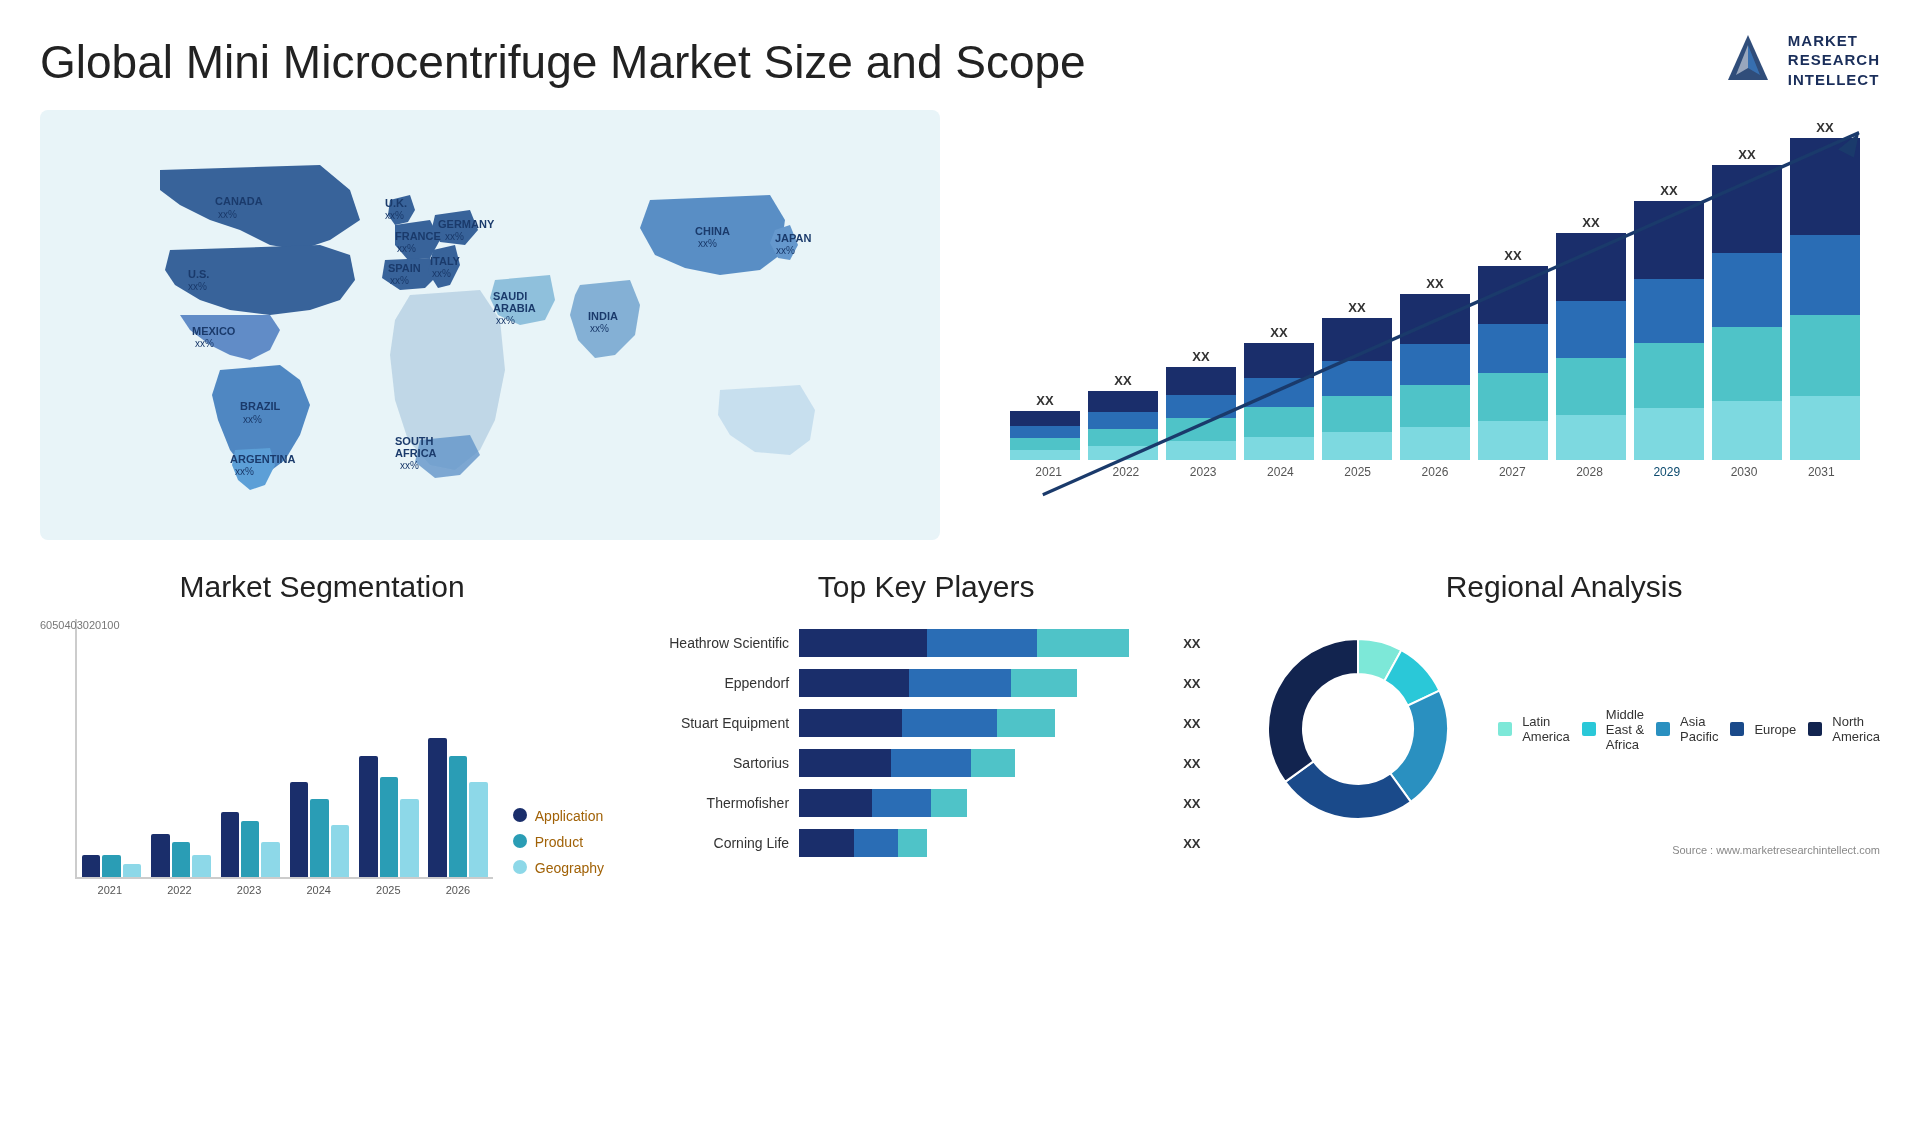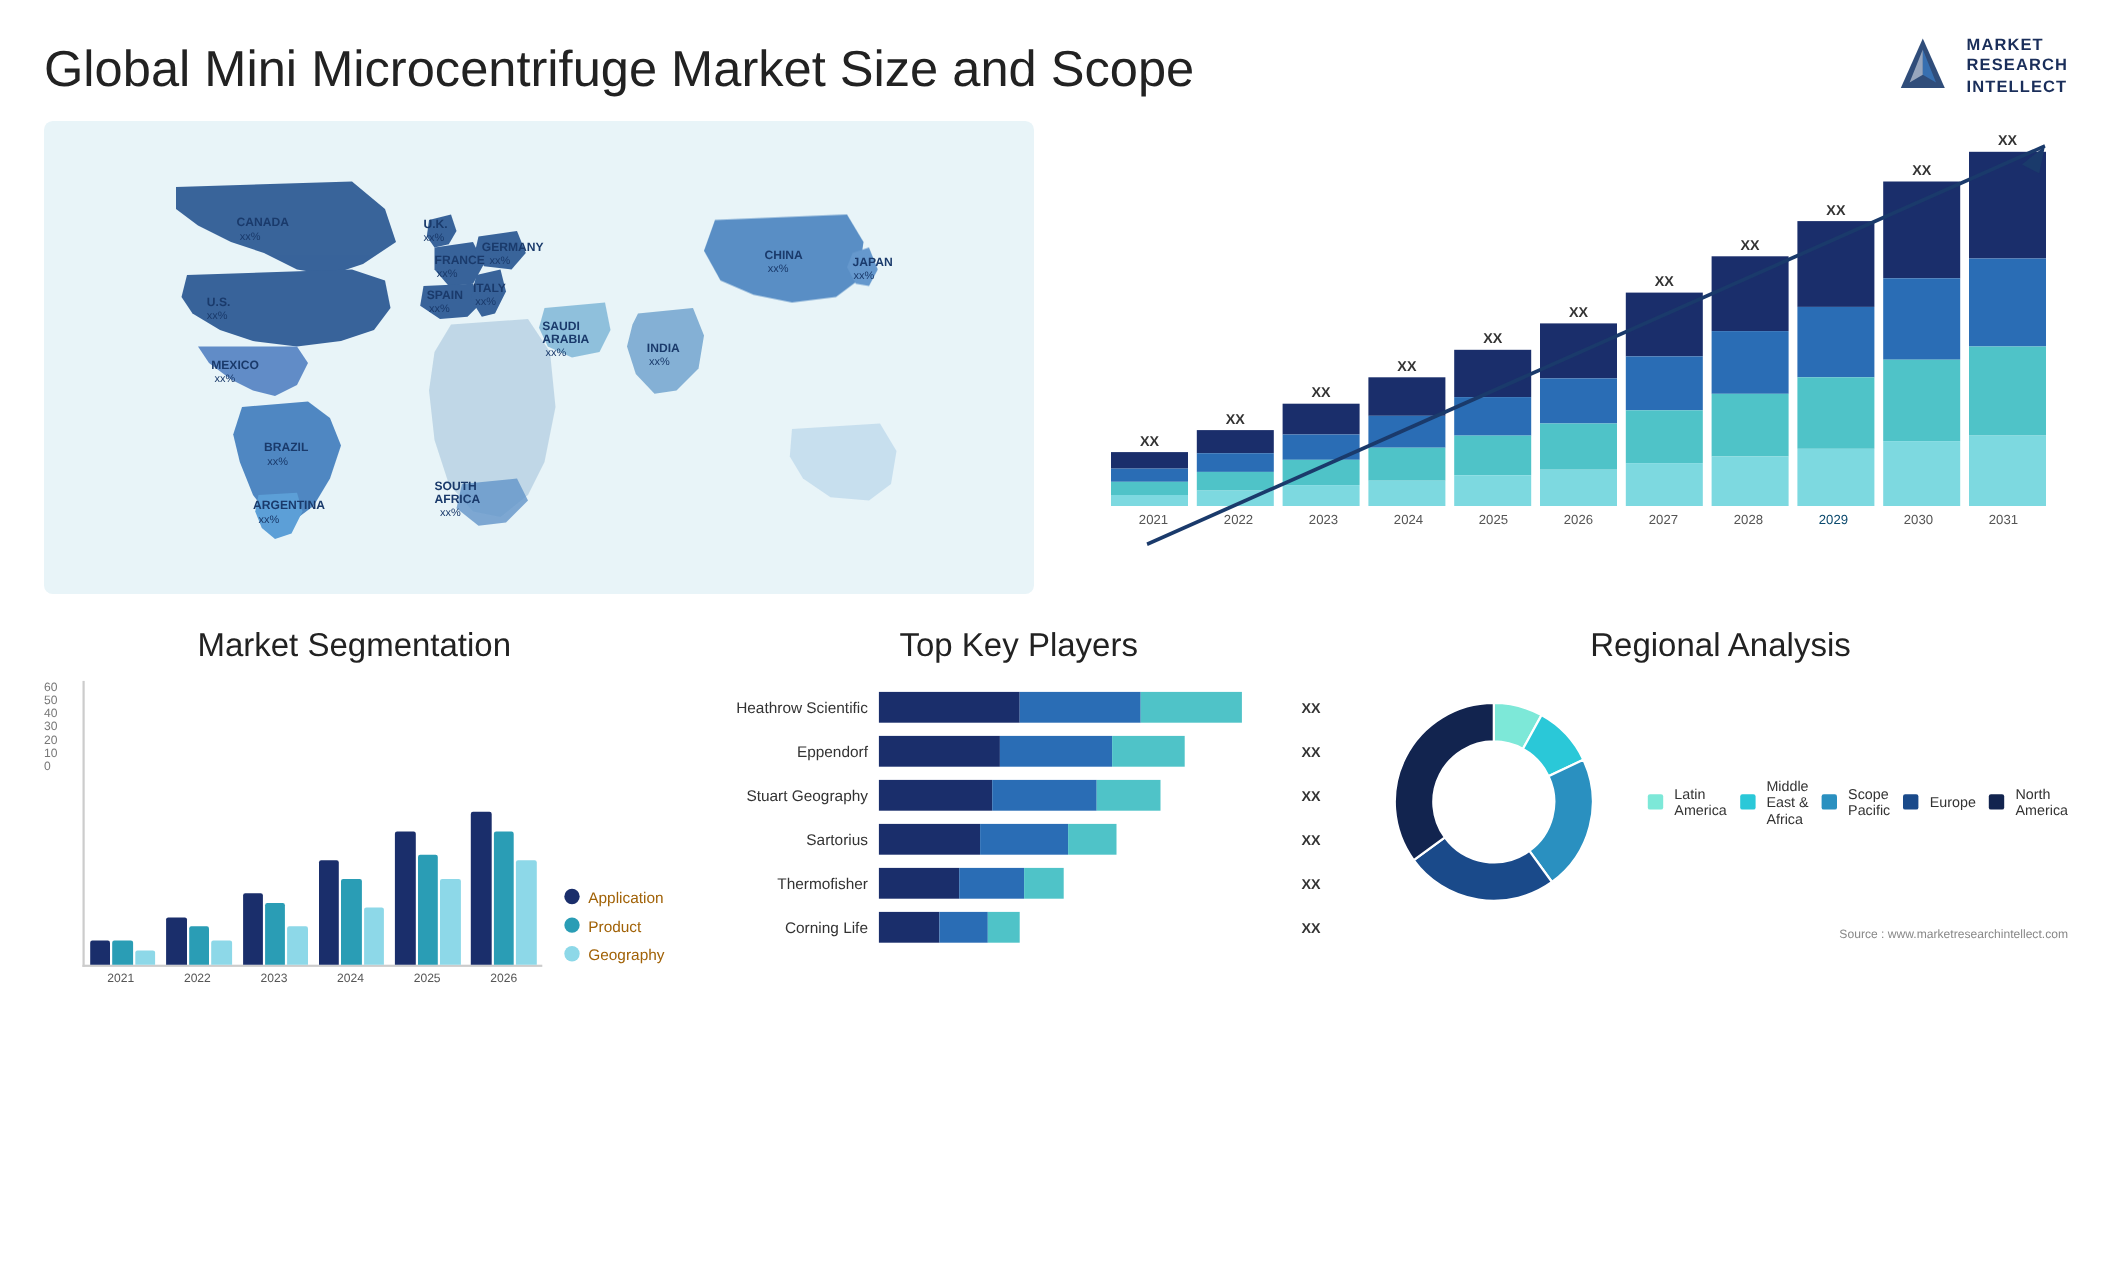--- a/index.html
+++ b/index.html
@@ -455,21 +455,21 @@
           </div>
       </div>
     </div>
 
     <div class="bottom-grid">
 
       <div class="seg-section">
         <h2 class="section-title">Market Segmentation</h2>
         <div class="seg-chart-area">
           <div style="flex:1; position:relative; padding-left:35px;">
-            <div style="position:absolute; left:0; top:0; bottom:30px; display:flex; flex-direction:column; ">
+            <div style="position:absolute; left:0; top:0; bottom:30px; display:flex; flex-direction:row; justify-content:space-between;">
               <span class="y-label">60</span>
               <span class="y-label">50</span>
               <span class="y-label">40</span>
               <span class="y-label">30</span>
               <span class="y-label">20</span>
               <span class="y-label">10</span>
               <span class="y-label">0</span>
             </div>
             <div id="seg-bars-container" style="height:260px; display:flex; align-items:flex-end; gap:10px; border-left:2px solid #ccc; border-bottom:2px solid #ccc; padding:0 5px;">
                 <div style="display: flex; gap: 2px; align-items: flex-end; flex: 1 1 0%; height: 100%;">
@@ -544,21 +544,21 @@
             <div class="player-row">
               <div class="player-name">Eppendorf</div>
               <div class="player-bar-container">
                 <div style="height: 100%; width: 30%; background: rgb(26, 46, 107);"></div>
                 <div style="height: 100%; width: 28%; background: rgb(42, 109, 181);"></div>
                 <div style="height: 100%; width: 18%; background: rgb(79, 195, 200);"></div>
               </div>
               <div class="player-xx">XX</div>
             </div>
             <div class="player-row">
-              <div class="player-name">Stuart Geography</div>
+              <div class="player-name">Stuart Equipment</div>
               <div class="player-bar-container">
                 <div style="height: 100%; width: 28%; background: rgb(26, 46, 107);"></div>
                 <div style="height: 100%; width: 26%; background: rgb(42, 109, 181);"></div>
                 <div style="height: 100%; width: 16%; background: rgb(79, 195, 200);"></div>
               </div>
               <div class="player-xx">XX</div>
             </div>
             <div class="player-row">
               <div class="player-name">Sartorius</div>
               <div class="player-bar-container">
@@ -605,21 +605,21 @@
               <div class="regional-legend-item">
                 <div class="regional-legend-color" style="background: rgb(125, 232, 216);"></div>
                 <span>Latin America</span>
               </div>
               <div class="regional-legend-item">
                 <div class="regional-legend-color" style="background: rgb(42, 200, 216);"></div>
                 <span>Middle East &amp; Africa</span>
               </div>
               <div class="regional-legend-item">
                 <div class="regional-legend-color" style="background: rgb(42, 144, 192);"></div>
-                <span>Scope Pacific</span>
+                <span>Asia Pacific</span>
               </div>
               <div class="regional-legend-item">
                 <div class="regional-legend-color" style="background: rgb(26, 74, 138);"></div>
                 <span>Europe</span>
               </div>
               <div class="regional-legend-item">
                 <div class="regional-legend-color" style="background: rgb(18, 36, 79);"></div>
                 <span>North America</span>
               </div>
             </div>

